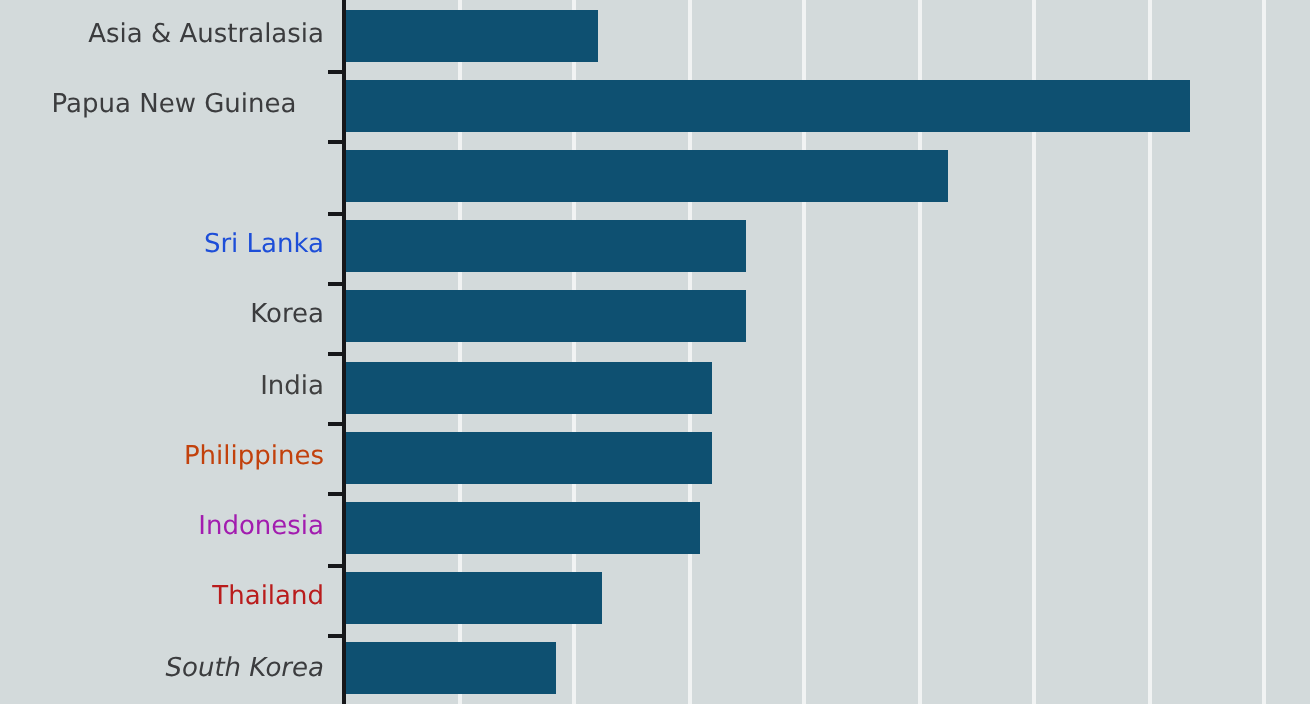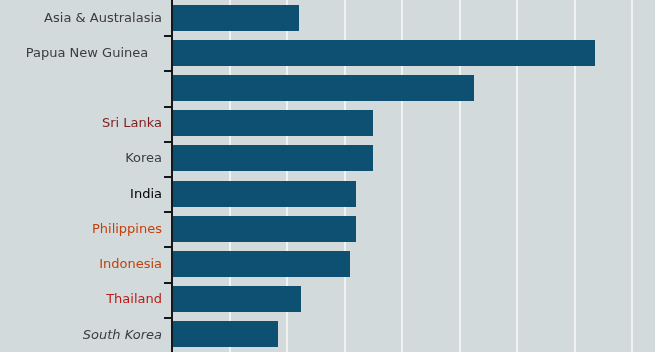--- a/index.html
+++ b/index.html
@@ -139,22 +139,22 @@
       <div class="axis-tick" style="top: 176px;"></div>
       <div class="axis-tick" style="top: 211px;"></div>
       <div class="axis-tick" style="top: 246px;"></div>
       <div class="axis-tick" style="top: 282px;"></div>
       <div class="axis-tick" style="top: 317px;"></div>
     </div>
 
   <div id="label-column">
       <div class="cat-label" style="top: 10.6px; color: rgb(59, 60, 62);">Asia &amp; Australasia</div>
       <div class="cat-label" style="top: 45.8px; color: rgb(59, 60, 62); text-align: center;">Papua New Guinea</div>
-      <div class="cat-label" style="top: 116.2px; color: #7f1d1d;">Sri Lanka</div>
+      <div class="cat-label" style="top: 116.2px; color: #1d4ed8;">Sri Lanka</div>
       <div class="cat-label" style="top: 151.4px; color: rgb(59, 60, 62);">Korea</div>
-      <div class="cat-label" style="top: 186.6px; color: #000000;">India</div>
+      <div class="cat-label" style="top: 186.6px; color: #404040;">India</div>
       <div class="cat-label" style="top: 221.8px; color: #c2410c;">Philippines</div>
-      <div class="cat-label" style="top: 257px; color: #c2410c;">Indonesia</div>
+      <div class="cat-label" style="top: 257px; color: #a21caf;">Indonesia</div>
       <div class="cat-label" style="top: 292.2px; color: #b91c1c;">Thailand</div>
       <div class="cat-label" style="top: 328px; color: rgb(59, 60, 62); font-style: italic;">South Korea</div>
     </div>
 
 </div>
 
 </body></html>

